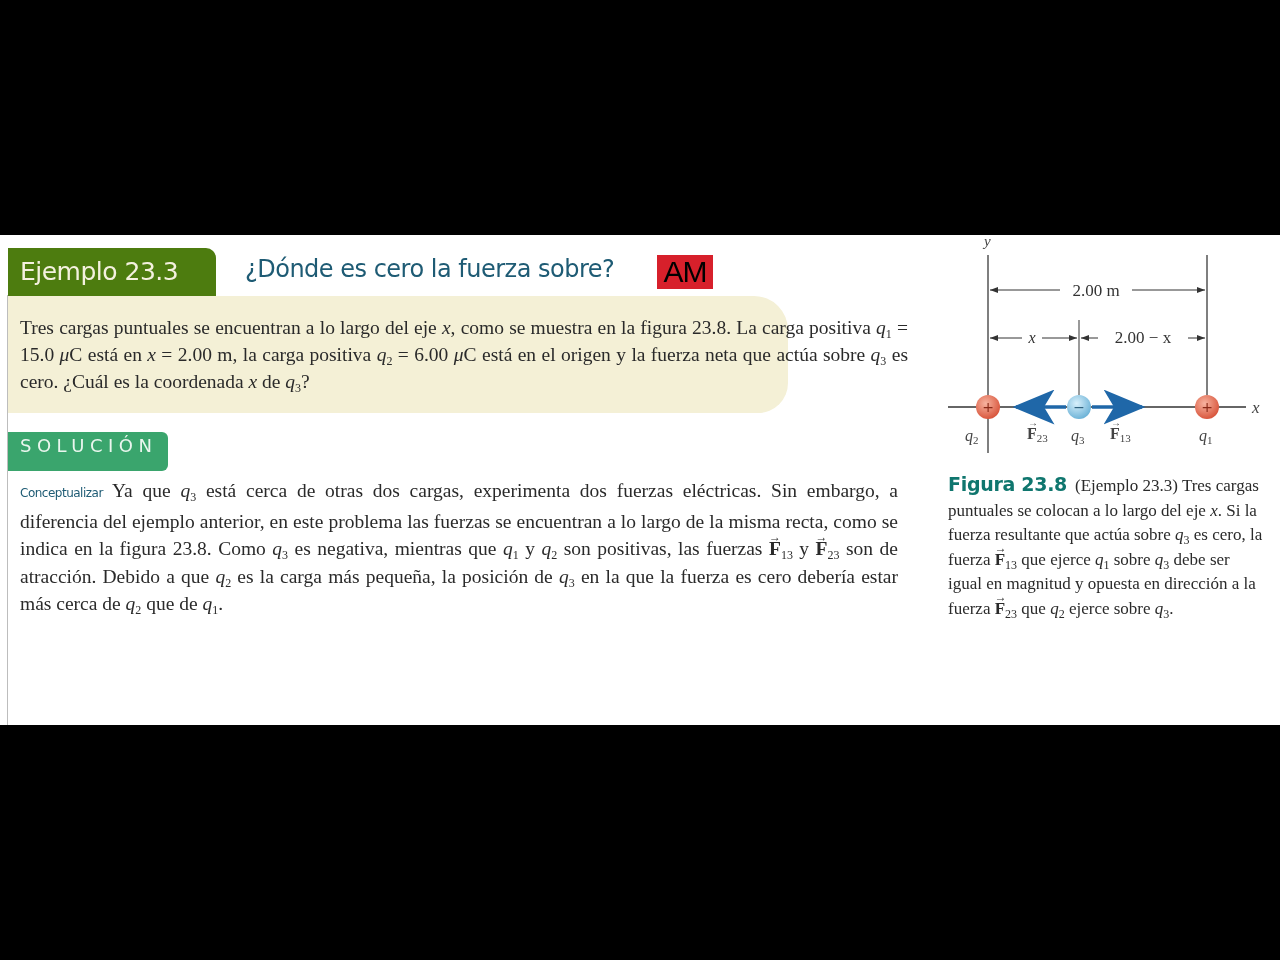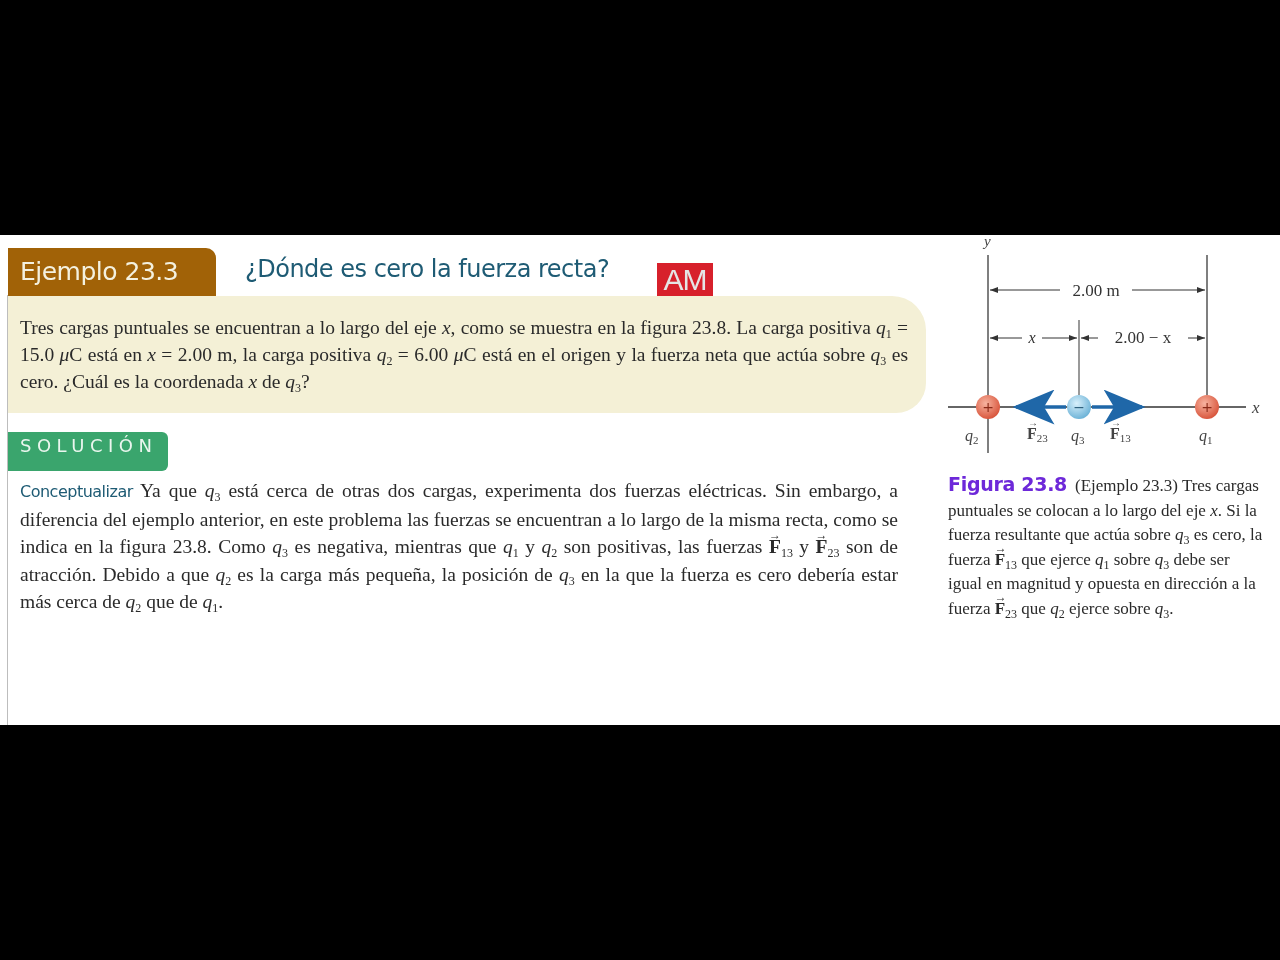--- a/index.html
+++ b/index.html
@@ -1,48 +1,48 @@
 <!DOCTYPE html>
 <html><head>
 <meta charset="utf-8">
 <style>
   html, body { margin:0; padding:0; }
   body { width:1280px; height:960px; background:#000; position:relative; overflow:hidden; font-family:"Liberation Serif", serif; }
   .page { position:absolute; left:0; top:235px; width:1280px; height:490px; background:#fff; }
   .leftrule { position:absolute; left:7px; top:60px; width:1px; height:430px; background:#bdbdbd; }
-  .tab { position:absolute; left:8px; top:13px; width:208px; height:48px; background:#a16207; border-radius:0 10px 0 0; }
+  .tab { position:absolute; left:8px; top:13px; width:208px; height:48px; background:#4d7c0f; border-radius:0 10px 0 0; }
   .tab span { position:absolute; left:12px; top:9px; color:#f4f1df; font-family:"DejaVu Sans", sans-serif; font-size:25px; letter-spacing:-0.5px; }
   .title { position:absolute; left:245px; top:20px; color:#1e5b74; font-family:"DejaVu Sans", sans-serif; font-size:24px; letter-spacing:-0.5px; }
-  .am { position:absolute; left:657px; top:28px; width:56px; height:34px; background:#d7202b; color:#e5e5e5; font-family:"Liberation Sans", sans-serif; font-size:30px; line-height:34px; text-align:center; letter-spacing:-1px; }
-  .box { position:absolute; left:8px; top:61px; width:918px; height:117px; background:#f4f0d6; border-radius:0 34px 30px 0; }
+  .am { position:absolute; left:657px; top:20px; width:56px; height:34px; background:#d7202b; color:#000000; font-family:"Liberation Sans", sans-serif; font-size:30px; line-height:34px; text-align:center; letter-spacing:-1px; }
+  .box { position:absolute; left:8px; top:61px; width:780px; height:117px; background:#f4f0d6; border-radius:0 34px 30px 0; }
   .box p { margin:0; position:absolute; left:12px; top:18px; width:888px; font-size:19.5px; line-height:27px; color:#2a2a2a; text-align:justify; }
   i.v { font-style:italic; }
   sub { font-size:12px; vertical-align:-4px; line-height:0; }
   .vecF { font-weight:bold; position:relative; }
   .vecF::before { content:"→"; position:absolute; left:0; top:-14px; font-size:12px; font-weight:normal; }
   .sol { position:absolute; left:8px; top:197px; width:160px; height:39px; background:#3aa56d; border-radius:0 6px 6px 0; }
   .sol span { position:absolute; left:12px; top:3px; color:#eaf6ee; font-family:"DejaVu Sans", sans-serif; font-size:18px; letter-spacing:5.5px; }
   .para { position:absolute; left:20px; width:878px; font-size:19.5px; line-height:27.5px; color:#2a2a2a; text-align:justify; margin:0; }
-  .lead { font-family:"DejaVu Sans", sans-serif; color:#1e5b74; font-size:16px; letter-spacing:-0.5px; }
+  .lead { font-family:"DejaVu Sans", sans-serif; color:#1e5b74; font-size:12px; letter-spacing:-0.5px; }
   .p1 { top:242px; }
   .p2 { top:420px; }
   .fig { position:absolute; left:940px; top:0; width:340px; height:230px; }
   .cap { position:absolute; left:948px; top:237px; width:316px; font-size:17px; line-height:24.5px; color:#2a2a2a; margin:0; }
-  .cap .fl { font-family:"DejaVu Sans", sans-serif; color:#6d28d9; font-size:19px; font-weight:bold; letter-spacing:-0.3px; margin-right:8px; }
+  .cap .fl { font-family:"DejaVu Sans", sans-serif; color:#0f766e; font-size:19px; font-weight:bold; letter-spacing:-0.3px; margin-right:8px; }
 </style>
 </head>
 <body>
 
 <div class="page">
   <div class="leftrule"></div>
 
   <div class="tab">
     <span>Ejemplo 23.3</span>
   </div>
-  <div class="title">¿Dónde es cero la fuerza recta?</div>
+  <div class="title">¿Dónde es cero la fuerza sobre?</div>
   <div class="am">AM</div>
 
   <div class="box">
     <p><span>Tres cargas puntuales se encuentran a lo largo del eje </span><i class="v">x</i><span>, como se muestra en la figura 23.8. La carga positiva </span><i class="v">q</i><sub>1</sub><span> = 15.0 </span><i class="v">μ</i><span>C está en </span><i class="v">x</i><span> = 2.00 m, la carga positiva </span><i class="v">q</i><sub>2</sub><span> = 6.00 </span><i class="v">μ</i><span>C está en el origen y la fuerza neta que actúa sobre </span><i class="v">q</i><sub>3</sub><span> es cero. ¿Cuál es la coordenada </span><i class="v">x</i><span> de </span><i class="v">q</i><sub>3</sub><span>?</span></p>
   </div>
 
   <div class="sol">
     <span>SOLUCIÓN</span>
   </div>
 

